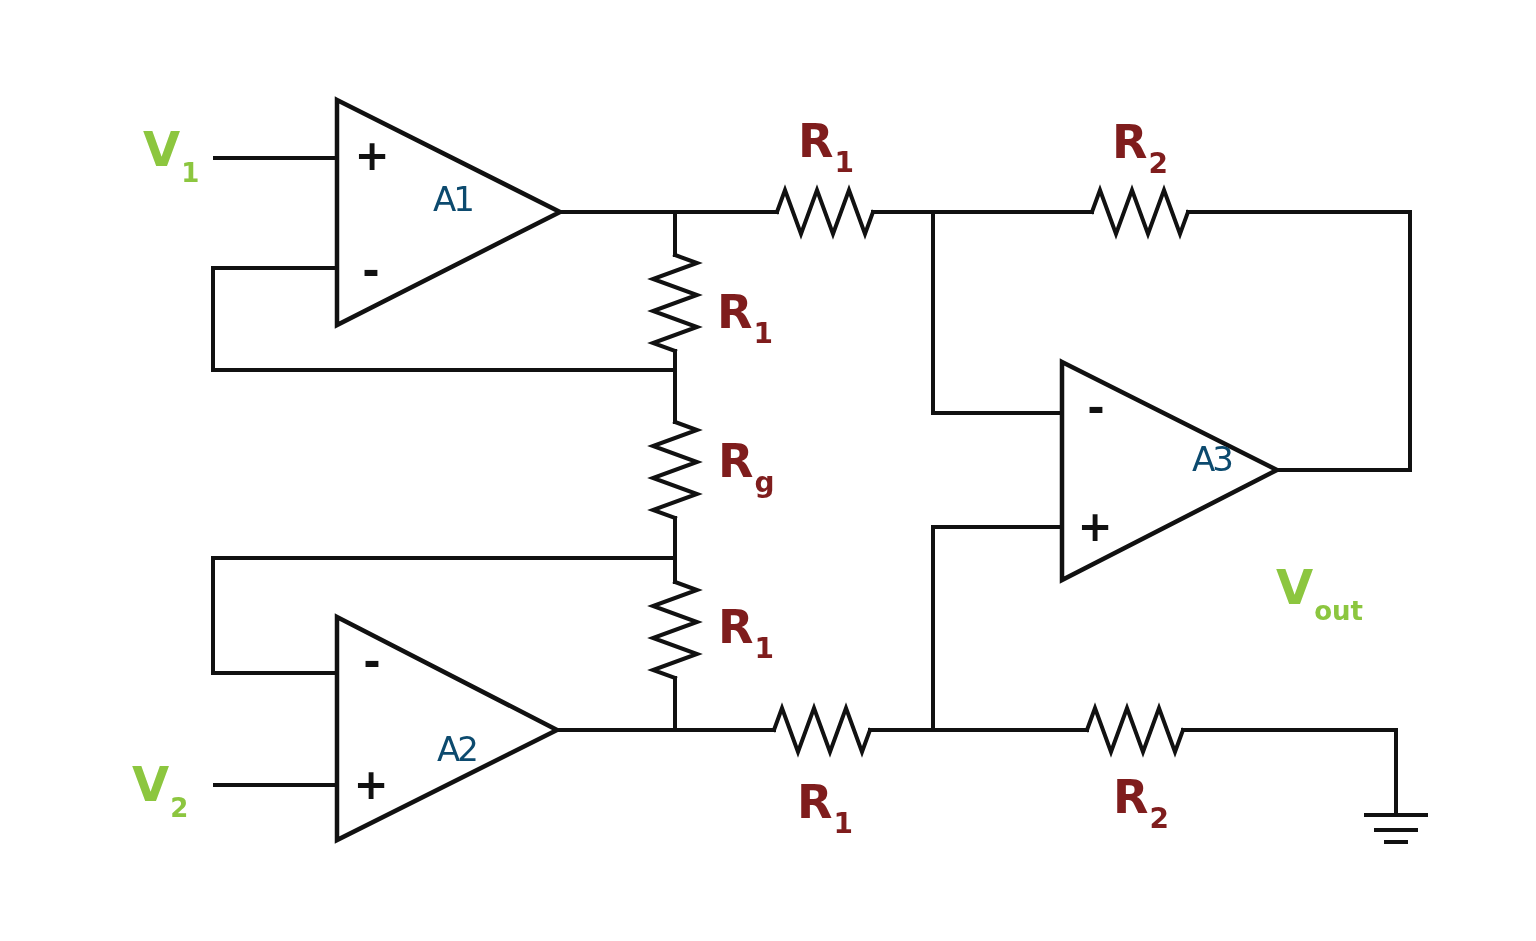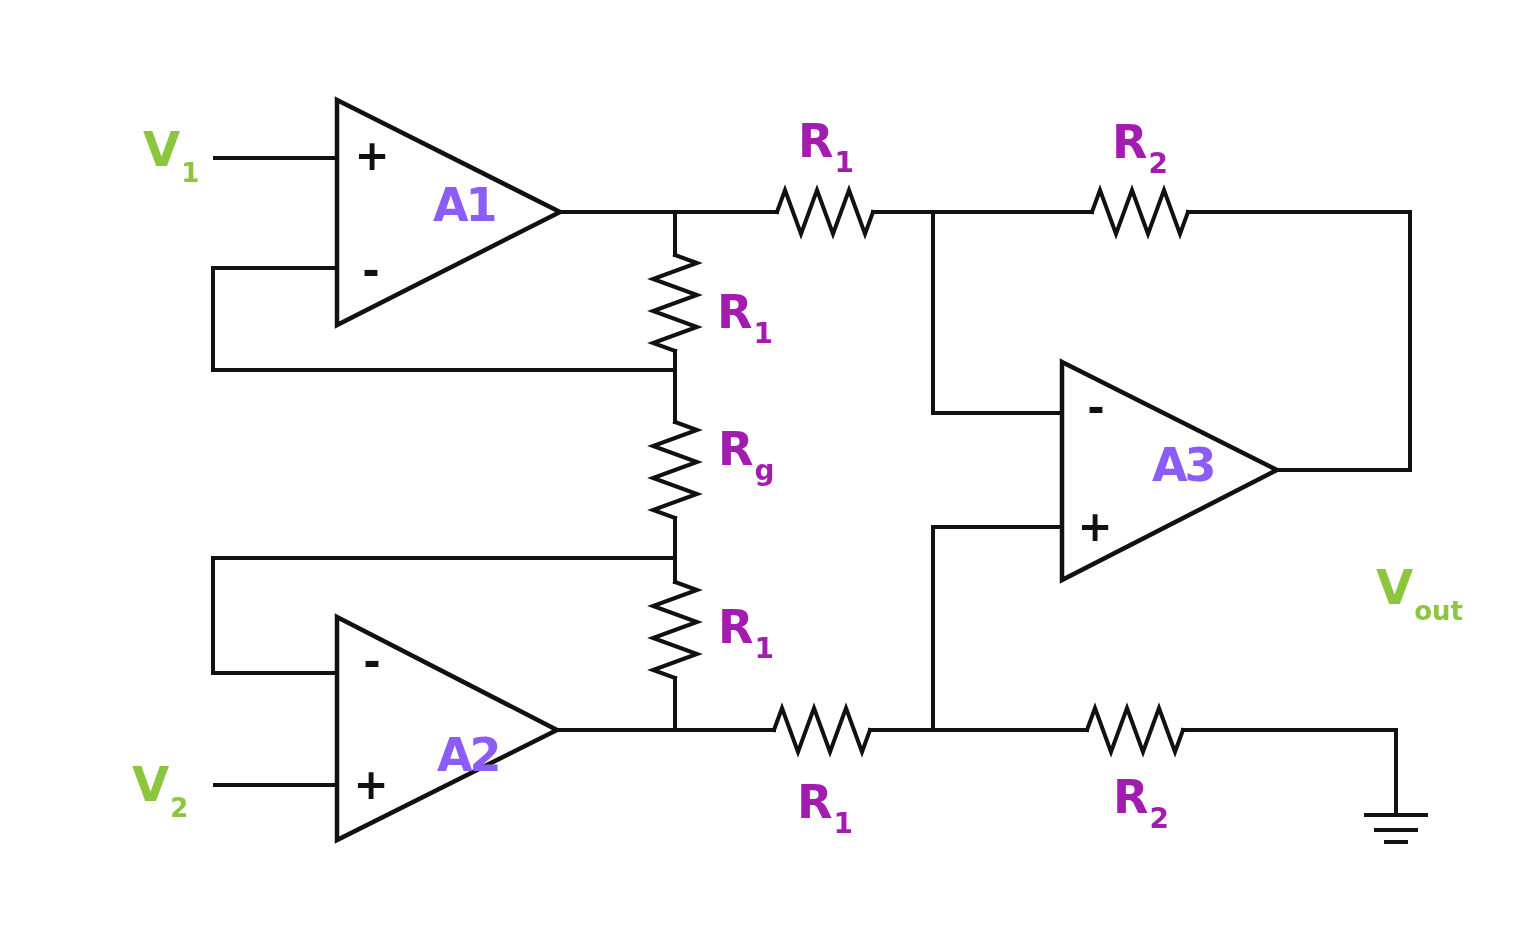--- a/index.html
+++ b/index.html
@@ -17,21 +17,21 @@
     stroke:#111111;
     stroke-width:4;
     stroke-linecap:square;
     stroke-linejoin:miter;
   }
   #circuit-svg polygon{stroke-width:4.5;}
   .lbl{
     position:absolute;
     line-height:1;
     font-weight:bold;
-    color:#a21caf;
+    color:#7f1d1d;
     white-space:nowrap;
     font-size:46px;
   }
   .green{color:#8cc63f;}
   .vlbl{font-size:48px;}
   .sub{
     font-size:28px;
     position:relative;
     top:15px;
     margin-left:1px;
@@ -40,23 +40,23 @@
   .subv{
     font-size:26px;
     position:relative;
     top:16px;
     margin-left:1px;
     font-weight:bold;
   }
   .op{
     position:absolute;
     line-height:1;
-    font-weight:bold;
-    color:#8b5cf6;
-    font-size:46px;
+    font-weight:normal;
+    color:#0c4a6e;
+    font-size:34px;
     letter-spacing:-3px;
     white-space:nowrap;
   }
   .sign{
     position:absolute;
     width:40px;
     height:40px;
     display:flex;
     align-items:center;
     justify-content:center;
@@ -111,40 +111,40 @@
       <line x1="1366" y1="815" x2="1426" y2="815"></line>
       <line x1="1376" y1="830" x2="1416" y2="830"></line>
       <line x1="1386" y1="842" x2="1406" y2="842"></line>
     </g>
   </svg>
 
   <div class="lbl vlbl green" style="left:143px;top:125px"><span>V</span><span class="subv">1</span></div>
 
   <div class="lbl vlbl green" style="left:132px;top:760px"><span>V</span><span class="subv">2</span></div>
 
-  <div class="lbl vlbl green" style="left:1376px;top:563px"><span>V</span><span class="subv">out</span></div>
+  <div class="lbl vlbl green" style="left:1276px;top:563px"><span>V</span><span class="subv">out</span></div>
 
   <div class="op" style="left:433px;top:182px">A1</div>
   <div class="op" style="left:437px;top:732px">A2</div>
-  <div class="op" style="left:1152px;top:442px">A3</div>
+  <div class="op" style="left:1192px;top:442px">A3</div>
 
   <div class="sign" style="left:352px;top:136px">+</div>
   <div class="sign" style="left:351px;top:251px">-</div>
   <div class="sign" style="left:352px;top:642px">-</div>
   <div class="sign" style="left:351px;top:765px">+</div>
   <div class="sign" style="left:1076px;top:388px">-</div>
   <div class="sign" style="left:1075px;top:507px">+</div>
 
   <div class="lbl" style="left:798px;top:118px"><span>R</span><span class="sub">1</span></div>
 
   <div class="lbl" style="left:1112px;top:119px"><span>R</span><span class="sub">2</span></div>
 
   <div class="lbl" style="left:717px;top:289px"><span>R</span><span class="sub">1</span></div>
 
-  <div class="lbl" style="left:718px;top:426px"><span>R</span><span class="sub">g</span></div>
+  <div class="lbl" style="left:718px;top:438px"><span>R</span><span class="sub">g</span></div>
 
   <div class="lbl" style="left:718px;top:604px"><span>R</span><span class="sub">1</span></div>
 
   <div class="lbl" style="left:797px;top:779px"><span>R</span><span class="sub">1</span></div>
 
   <div class="lbl" style="left:1113px;top:774px"><span>R</span><span class="sub">2</span></div>
 
 </div>
 
 </body></html>

